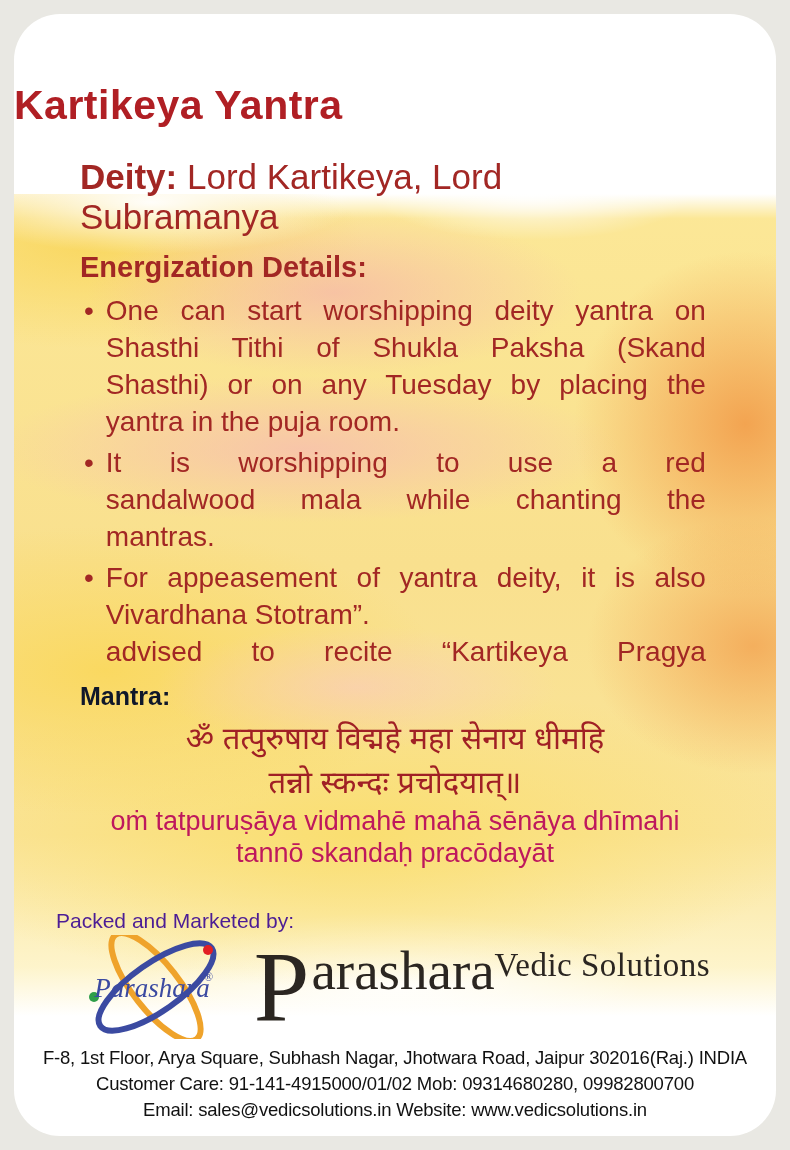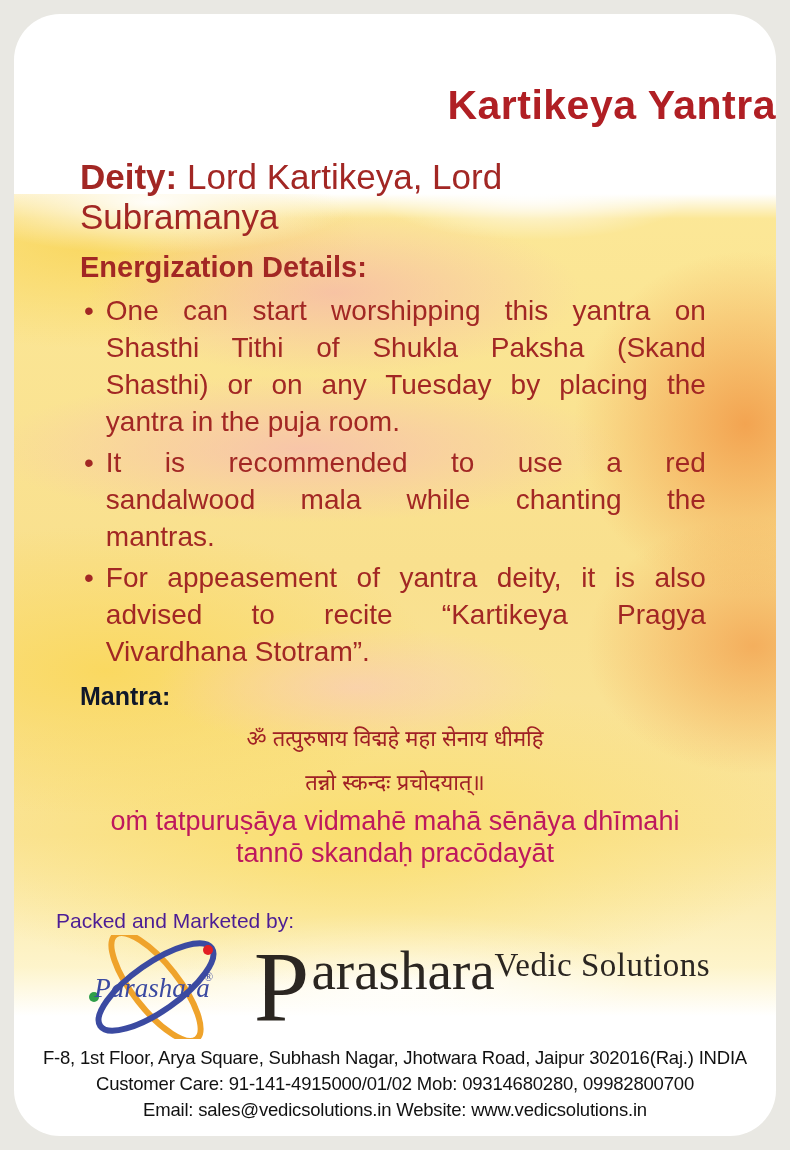--- a/index.html
+++ b/index.html
@@ -23,35 +23,35 @@
       radial-gradient(30% 28% at 96% 28%, rgba(242,157,74,.9), rgba(242,157,74,0) 75%),
       radial-gradient(28% 20% at 97% 55%, rgba(243,166,84,.85), rgba(243,166,84,0) 78%),
       radial-gradient(45% 16% at 10% 6%, rgba(249,214,92,.9), rgba(249,214,92,0) 80%),
       radial-gradient(55% 22% at 12% 58%, rgba(250,216,94,.95), rgba(250,216,94,0) 80%),
       radial-gradient(70% 22% at 45% 78%, rgba(250,222,110,.95), rgba(250,222,110,0) 85%),
       radial-gradient(42% 11% at 50% 96%, rgba(255,255,255,.92), rgba(255,255,255,0) 78%),
       linear-gradient(180deg, rgba(252,233,150,0) 0%, rgba(251,227,132,.85) 3%, #f9e08e 45%, #fae49a 78%, rgba(252,235,160,.55) 94%, rgba(255,255,255,0) 100%);
   }
   .content{position:relative;z-index:2;}
   .title{
-    margin:68px 0 0 0;text-align:right;
+    margin:68px 0 0 0;text-align:left;
     font-size:41px;font-weight:bold;color:#b01f24;letter-spacing:.5px;
   }
   .deity{margin:28px 66px 0 66px;font-size:35px;color:#a22724;}
   .b{font-weight:bold;}
   h2.sect{margin:14px 66px 0 66px;font-size:29px;font-weight:bold;color:#a22724;letter-spacing:0;}
   ul.bullets{list-style:none;margin:8px 52px 0 70px;padding:0;}
   li.bullet{display:flex;gap:12px;margin:0 0 4px 0;
     font-size:28px;line-height:37px;color:#a22724;}
   .dot{flex:0 0 auto;}
   .bullet-lines{width:600px;}
   .jline{text-align:justify;text-align-last:justify;}
   .jline.last{text-align-last:left;}
   h2.mantra-h{margin:12px 66px 6px 66px;font-size:25px;font-weight:bold;color:#0f172a;}
-  .sanskrit{margin-top:4px;text-align:center;font-size:22px;line-height:44px;color:#a02025;}
+  .sanskrit{margin-top:4px;text-align:center;font-size:31px;line-height:44px;color:#a02025;}
   .translit{text-align:center;font-size:27px;line-height:32px;color:#be185d;}
   .packed{margin:40px 0 0 42px;font-size:21px;color:#4c1d95;}
   .logo-row{display:flex;align-items:center;justify-content:center;gap:22px;margin-top:2px;height:104px;}
   .logo-svg{width:152px;height:104px;}
   .wordmark{display:flex;align-items:flex-start;color:#2b2621;
     font-family:"Liberation Serif","DejaVu Serif",serif;}
   .wm-p{font-size:100px;line-height:.8;}
   .wm-col{display:flex;margin-left:2px;}
   .wm-rest{font-size:55px;line-height:.86;}
   .wm-sub{font-size:33px;line-height:1;margin-top:2px;letter-spacing:.5px;}
@@ -68,40 +68,40 @@
     <h1 class="title">Kartikeya Yantra</h1>
 
     <p class="deity"><span class="b">Deity:</span> <span>Lord Kartikeya, Lord Subramanya</span></p>
 
     <h2 class="sect">Energization Details:</h2>
 
     <ul class="bullets">
         <li class="bullet">
           <span class="dot">•</span>
           <div class="bullet-lines">
-            <div class="jline">One can start worshipping this yantra on</div>
+            <div class="jline">One can start worshipping deity yantra on</div>
             <div class="jline">Shasthi Tithi of Shukla Paksha (Skand</div>
             <div class="jline">Shasthi) or on any Tuesday by placing the</div>
             <div class="jline last">yantra in the puja room.</div>
           </div>
         </li>
         <li class="bullet">
           <span class="dot">•</span>
           <div class="bullet-lines">
-            <div class="jline">It is recommended to use a red</div>
+            <div class="jline">It is worshipping to use a red</div>
             <div class="jline">sandalwood mala while chanting the</div>
             <div class="jline last">mantras.</div>
           </div>
         </li>
         <li class="bullet">
           <span class="dot">•</span>
           <div class="bullet-lines">
             <div class="jline">For appeasement of yantra deity, it is also</div>
+            <div class="jline last">Vivardhana Stotram”.</div>
             <div class="jline">advised to recite “Kartikeya Pragya</div>
-            <div class="jline last">Vivardhana Stotram”.</div>
           </div>
         </li>
       </ul>
 
     <h2 class="mantra-h">Mantra:</h2>
 
     <div class="sanskrit">
         <div>ॐ तत्पुरुषाय विद्महे महा सेनाय धीमहि</div>
         <div>तन्नो स्कन्दः प्रचोदयात्॥</div>
       </div>

